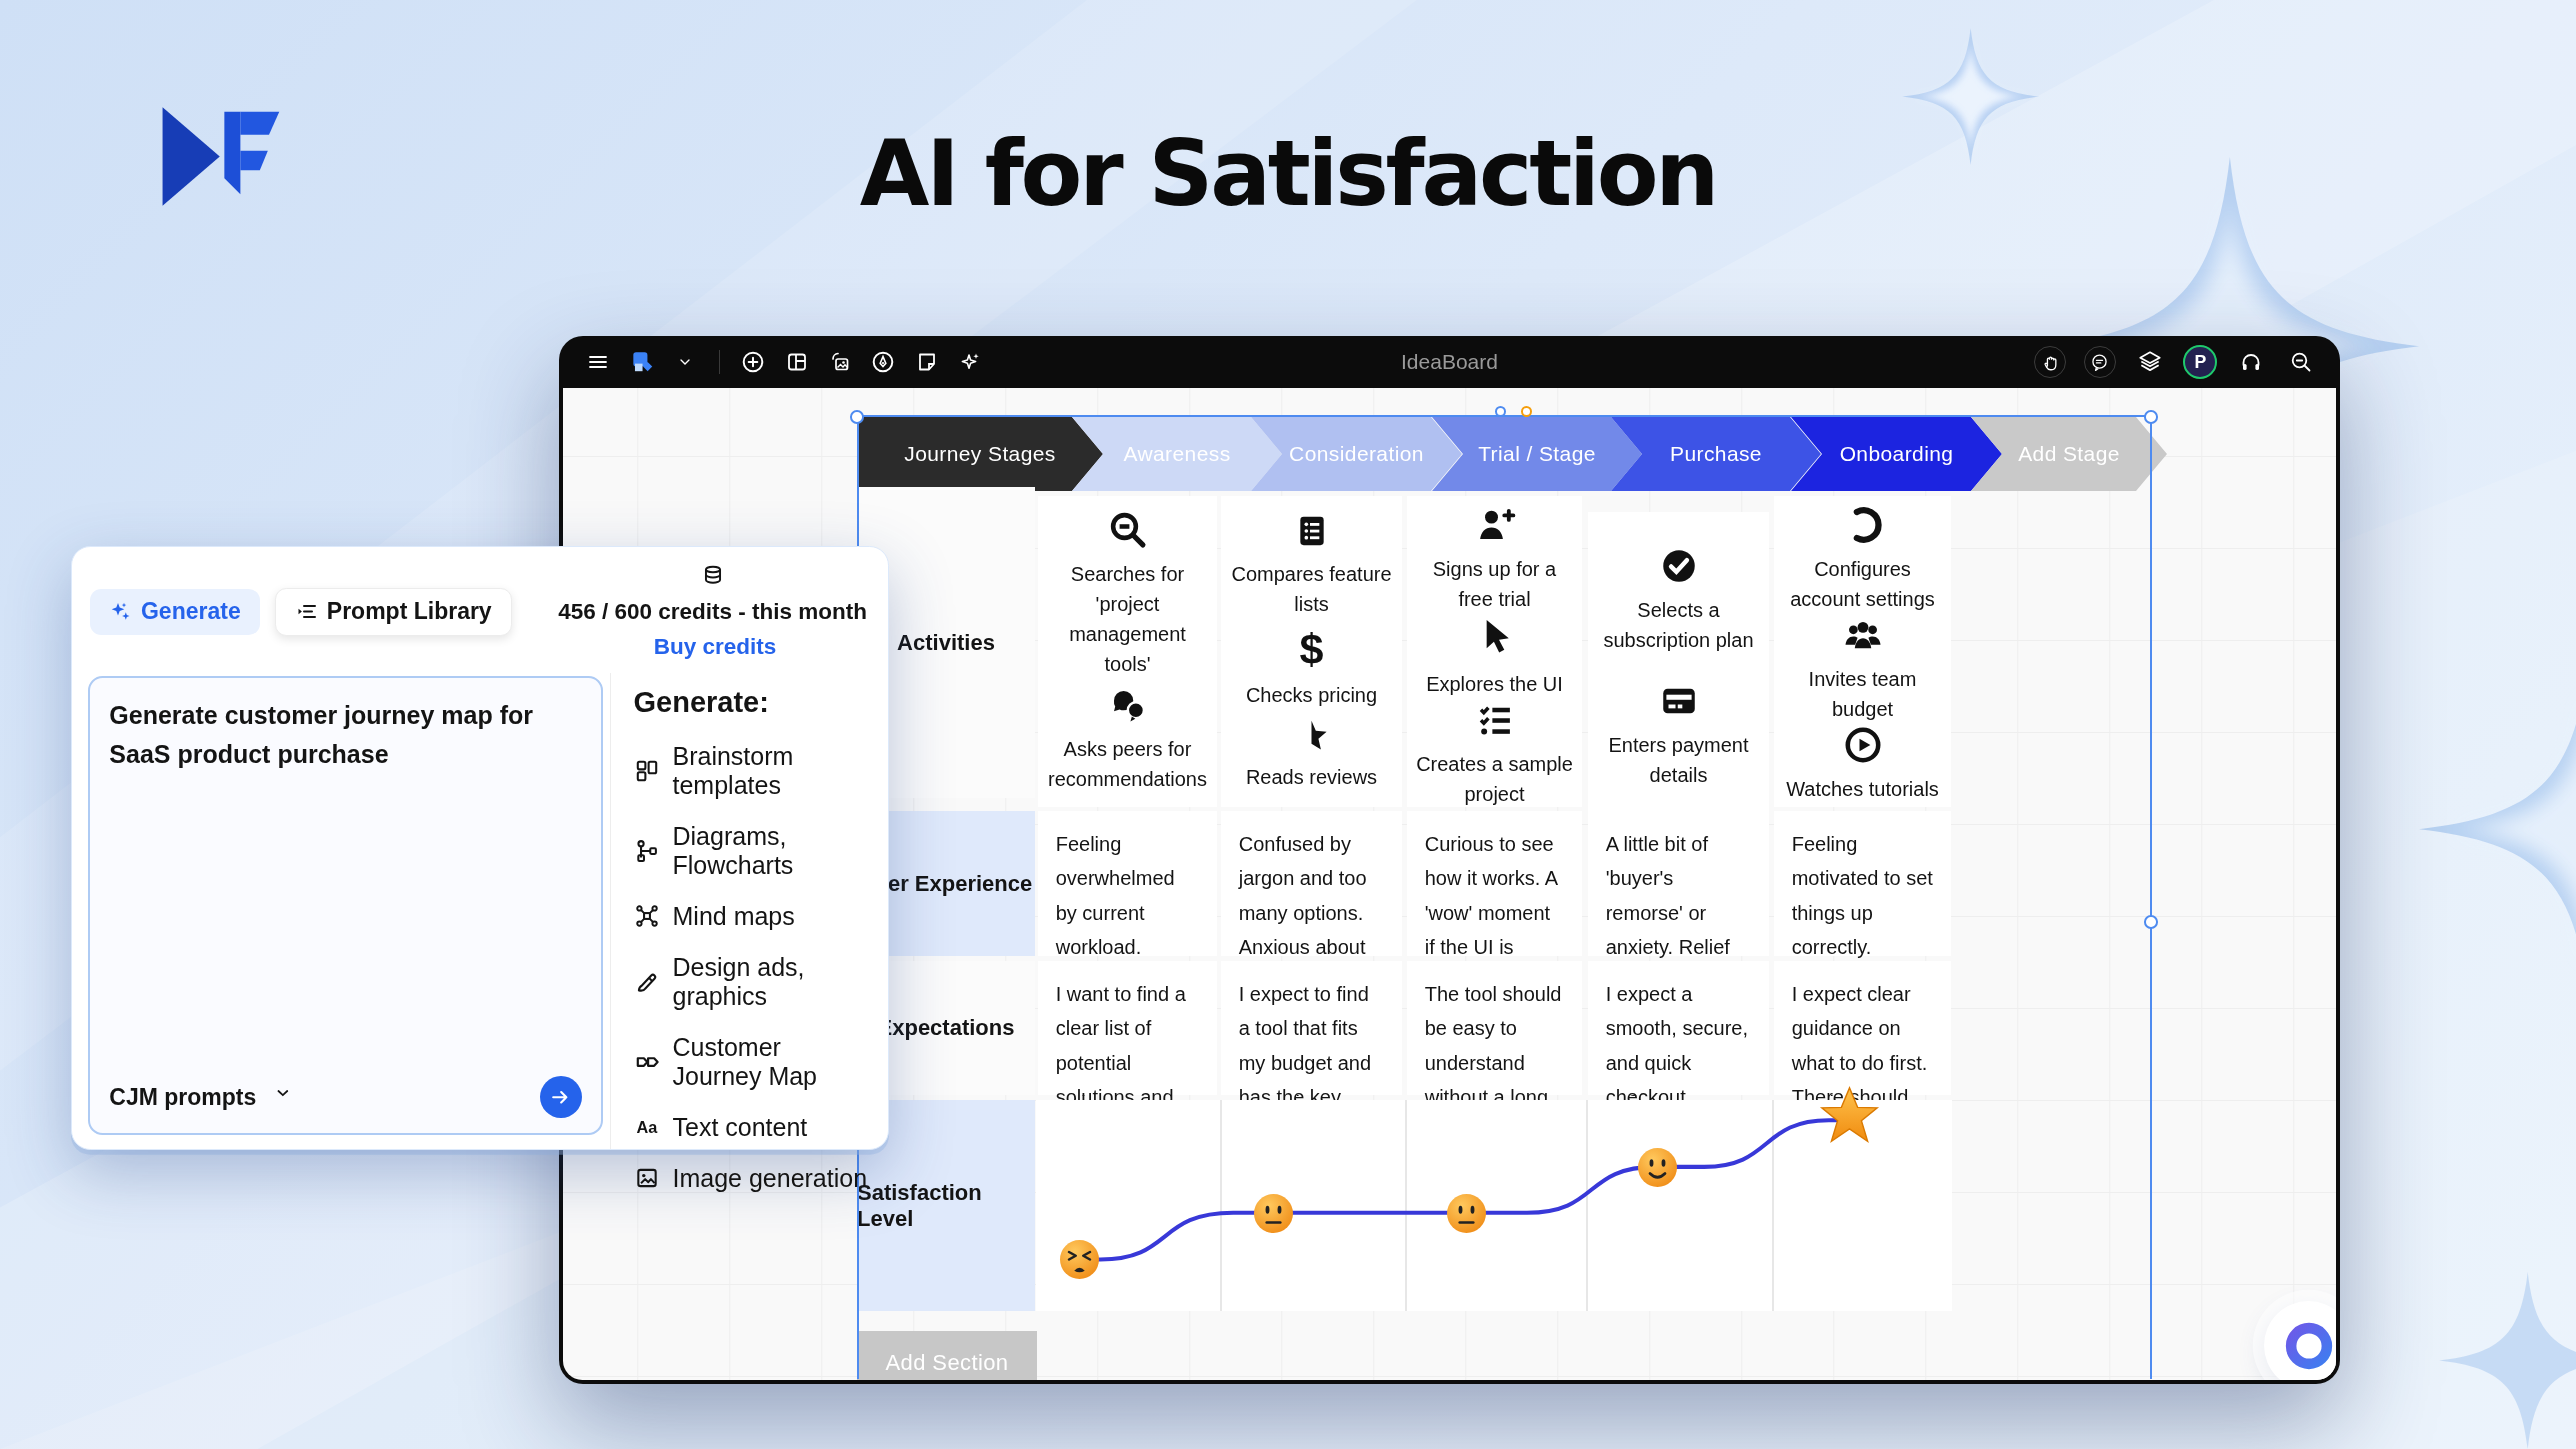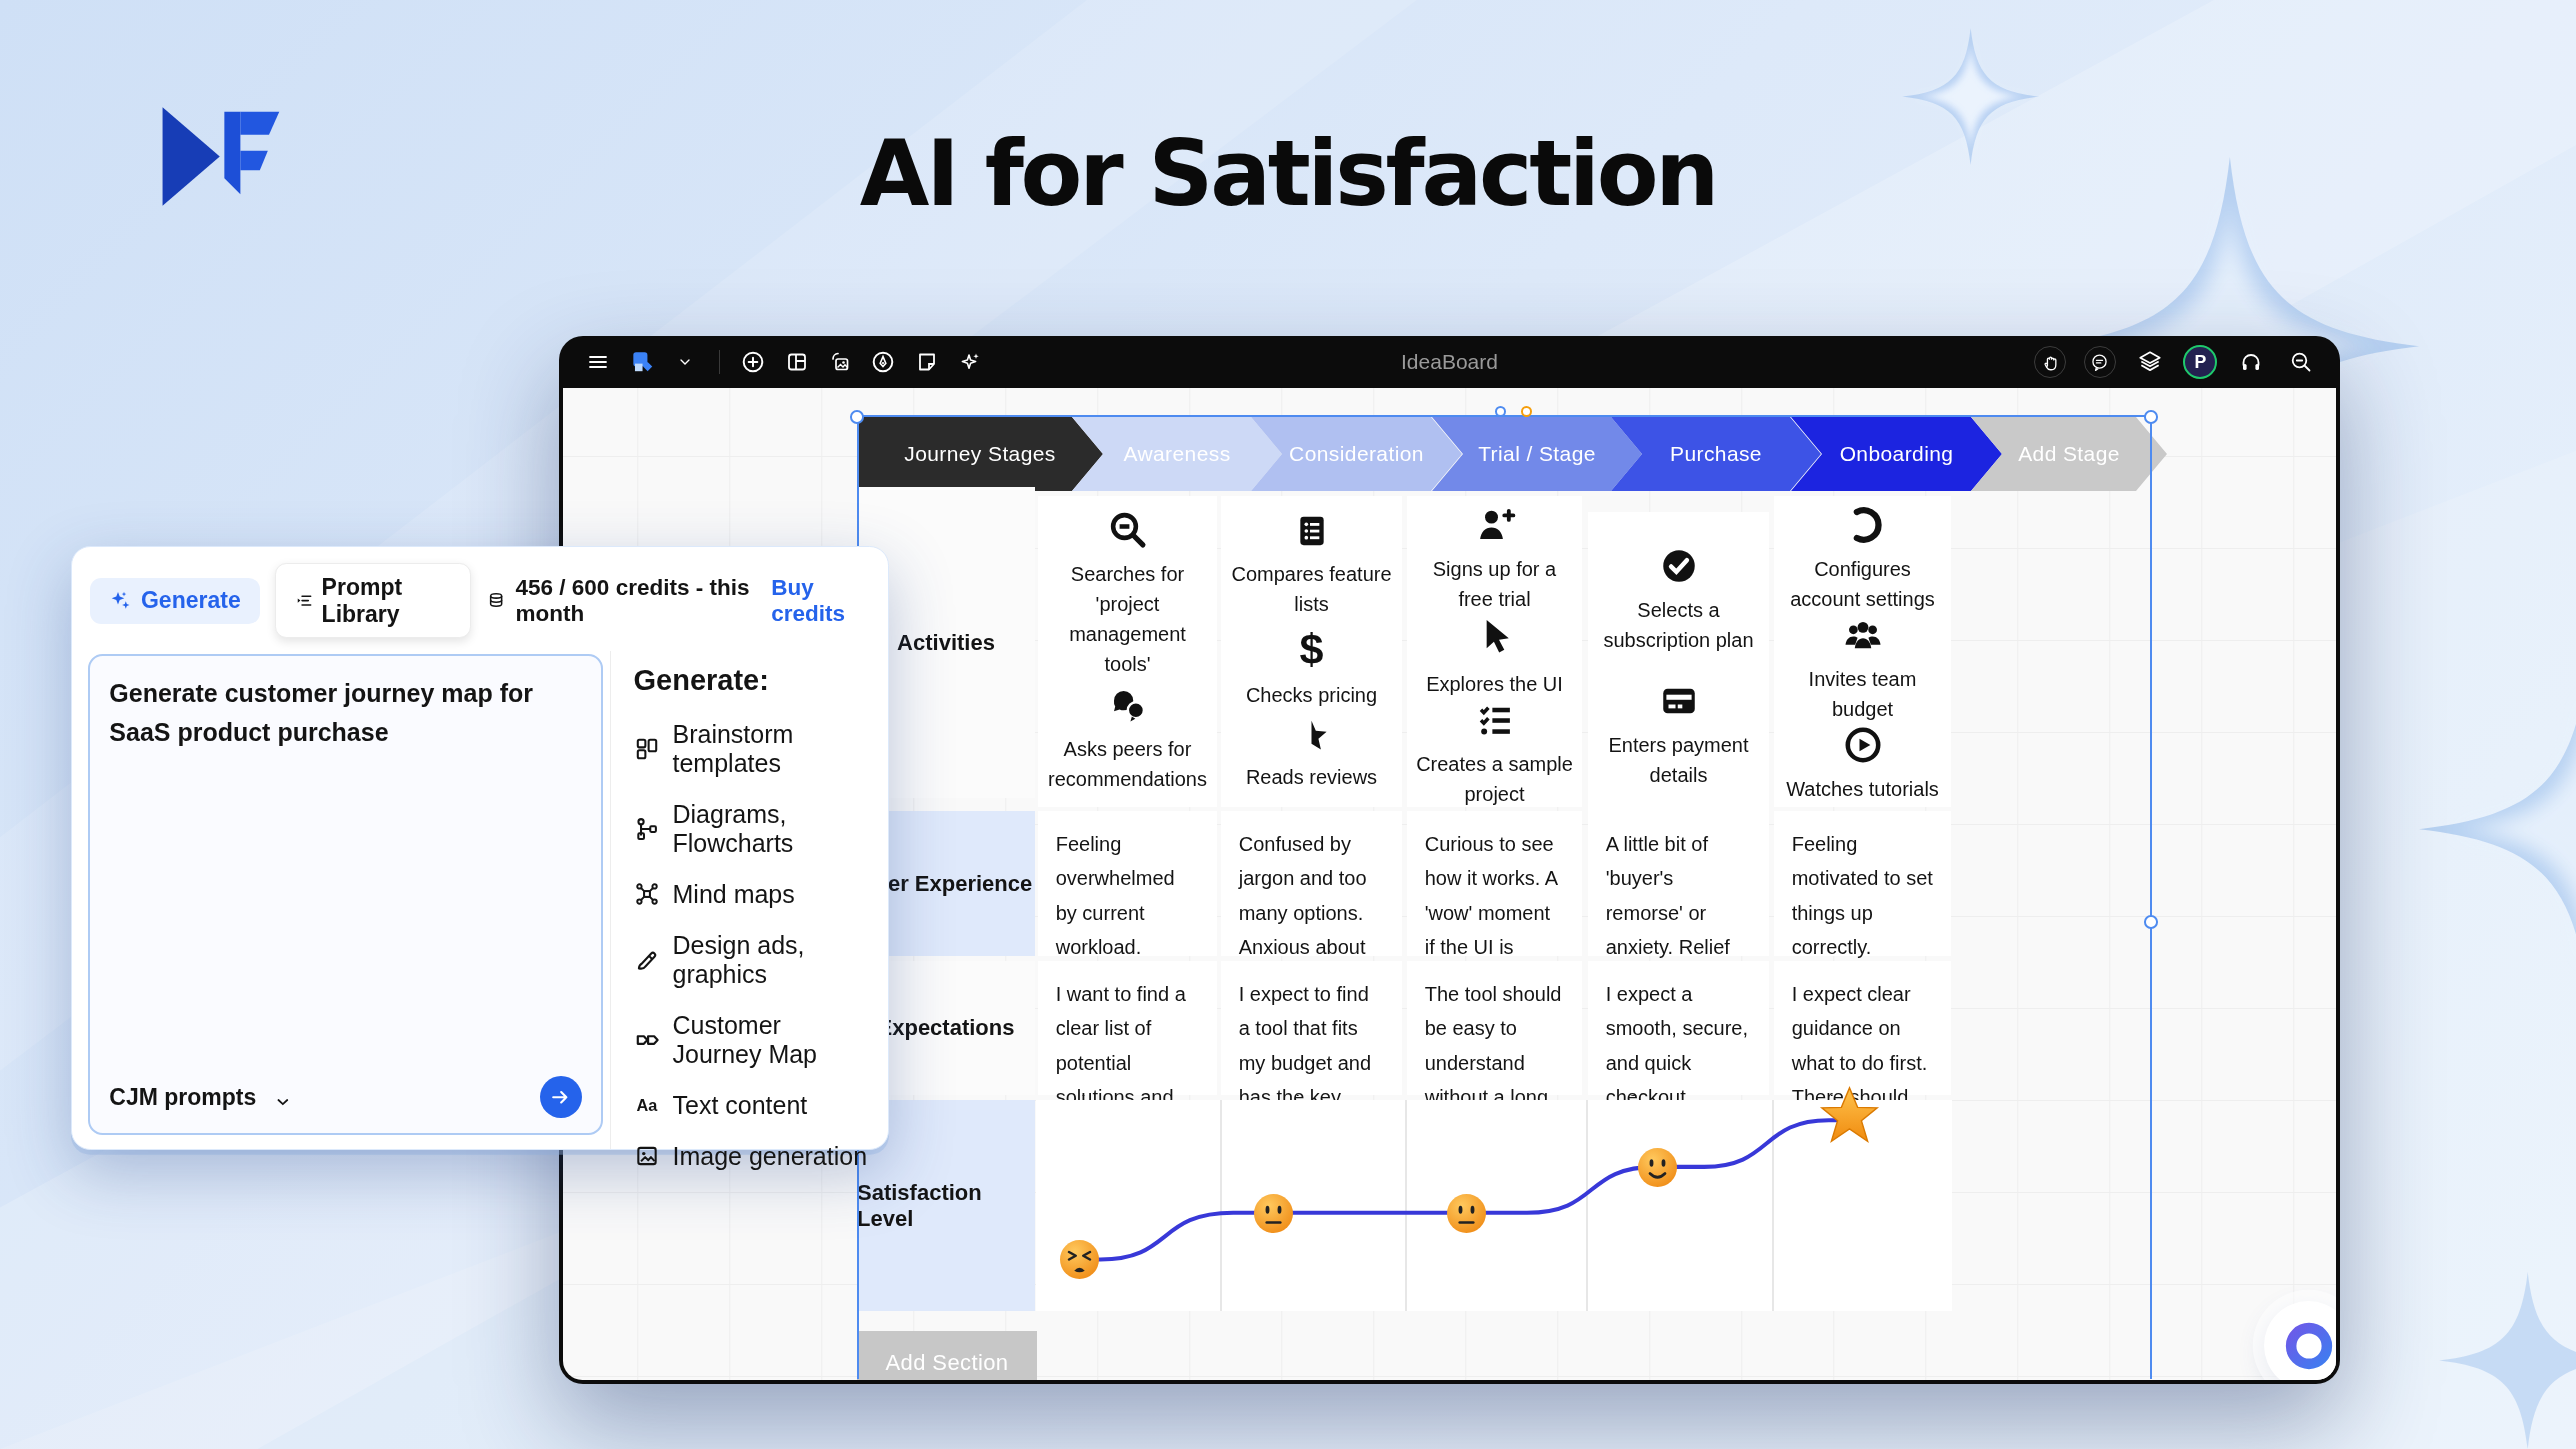--- a/index.html
+++ b/index.html
@@ -101,34 +101,34 @@
     box-shadow:0 22.5px 64px rgba(35,70,140,.30), 0 4.8px 0 rgba(170,200,240,.45);
     z-index:50; display:flex; flex-direction:column;
   }
   .ai-header { display:flex; align-items:center; gap:14.5px; padding:16px 21px 8px 17.7px; }
   .tab-pill {
     display:flex; align-items:center; gap:8px; padding:9.7px 19.3px; border-radius:11.3px;
     font-size:23px; font-weight:bold; cursor:pointer;
   }
   .tab-generate { background:#e9f1fe; color:#2563eb; }
   .tab-library { background:#fff; color:#141414; border:1.2px solid #ececec; box-shadow:0 3.2px 9.7px rgba(0,0,0,.10); }
-  .credits { margin-left:auto; display:flex; align-items:center; gap:9.7px; font-size:22.5px; font-weight:600; }
+  .credits { margin-left:auto; display:flex; align-items:center; gap:9.7px; font-size:22.5px; font-weight:600;flex-direction:column; }
   .buy-credits { color:#2563eb; font-weight:bold; cursor:pointer; margin-left:4.8px; }
   .ai-body { display:flex; flex:1; min-height:0; }
   .prompt-col { width:538px; padding:8px 0 14.5px 16px; }
   .prompt-box {
     width:515px; height:100%; border:2.4px solid #aecbf4; border-radius:14.5px; background:#fafbff;
     display:flex; flex-direction:column; padding:17.7px 19.3px 14.5px 19.3px;
   }
   .prompt-input {
     flex:1; border:none; outline:none; background:transparent; resize:none;
     font-family:"Liberation Sans", sans-serif; font-size:25px; line-height:1.55; font-weight:600; color:#141414;
   }
   .prompt-foot { display:flex; align-items:center; }
-  .cjm-drop { display:flex; align-items:flex-end; gap:18px; font-size:23px; font-weight:600; cursor:pointer; }
+  .cjm-drop { display:flex; align-items:flex-start; gap:18px; font-size:23px; font-weight:600; cursor:pointer; }
   .send-btn {
     margin-left:auto; width:42px; height:42px; border-radius:50%; background:#2563eb; border:none;
     display:flex; align-items:center; justify-content:center; cursor:pointer;
   }
   .menu-col { flex:1; border-left:1.6px solid #ededed; margin-top:4.8px; padding:13px 11.3px 0 22.5px; }
   .menu-title { font-size:29px; font-weight:bold; margin-bottom:22.5px; }
   .menu-item { display:flex; align-items:center; gap:13px; font-size:25px; margin-bottom:22px; cursor:pointer; }
   .menu-item svg { flex:0 0 auto; }
   svg text { font-family:"Liberation Sans", sans-serif; }
 </style>

